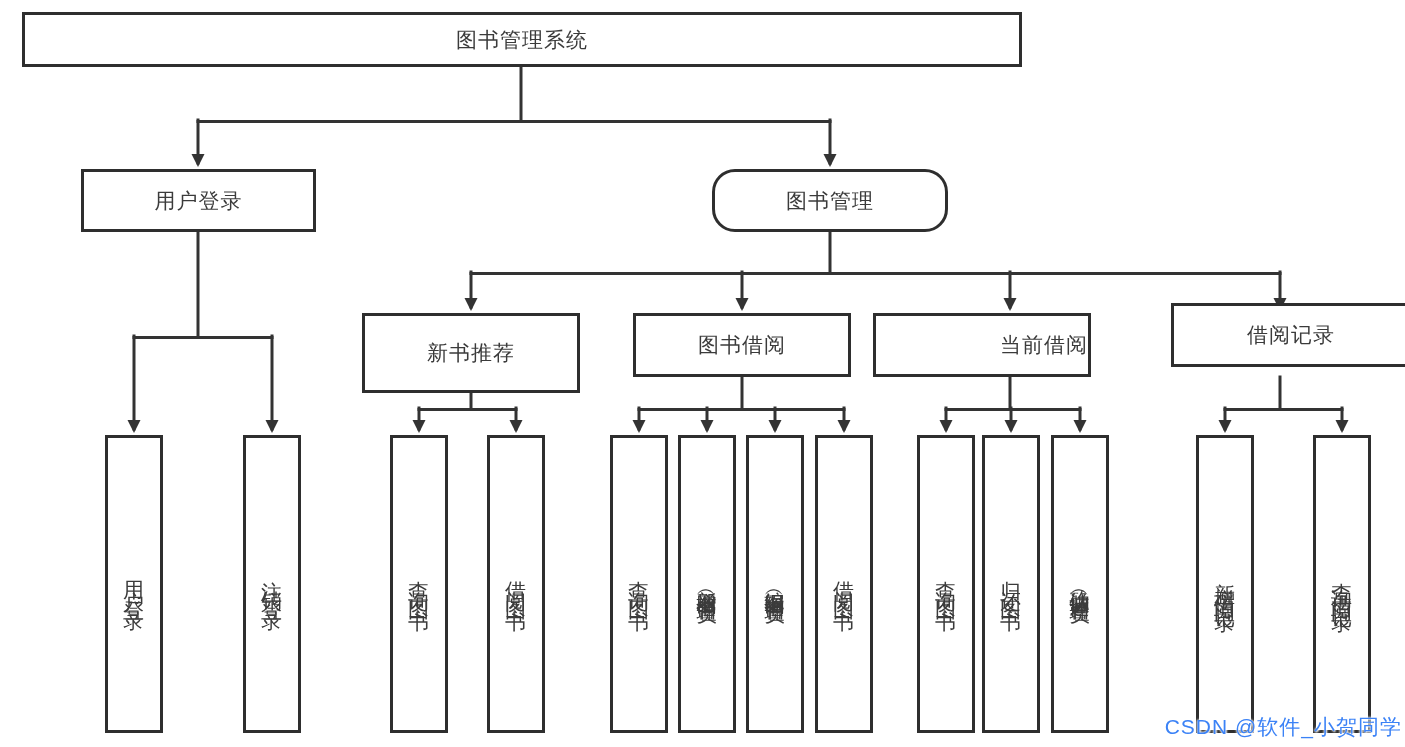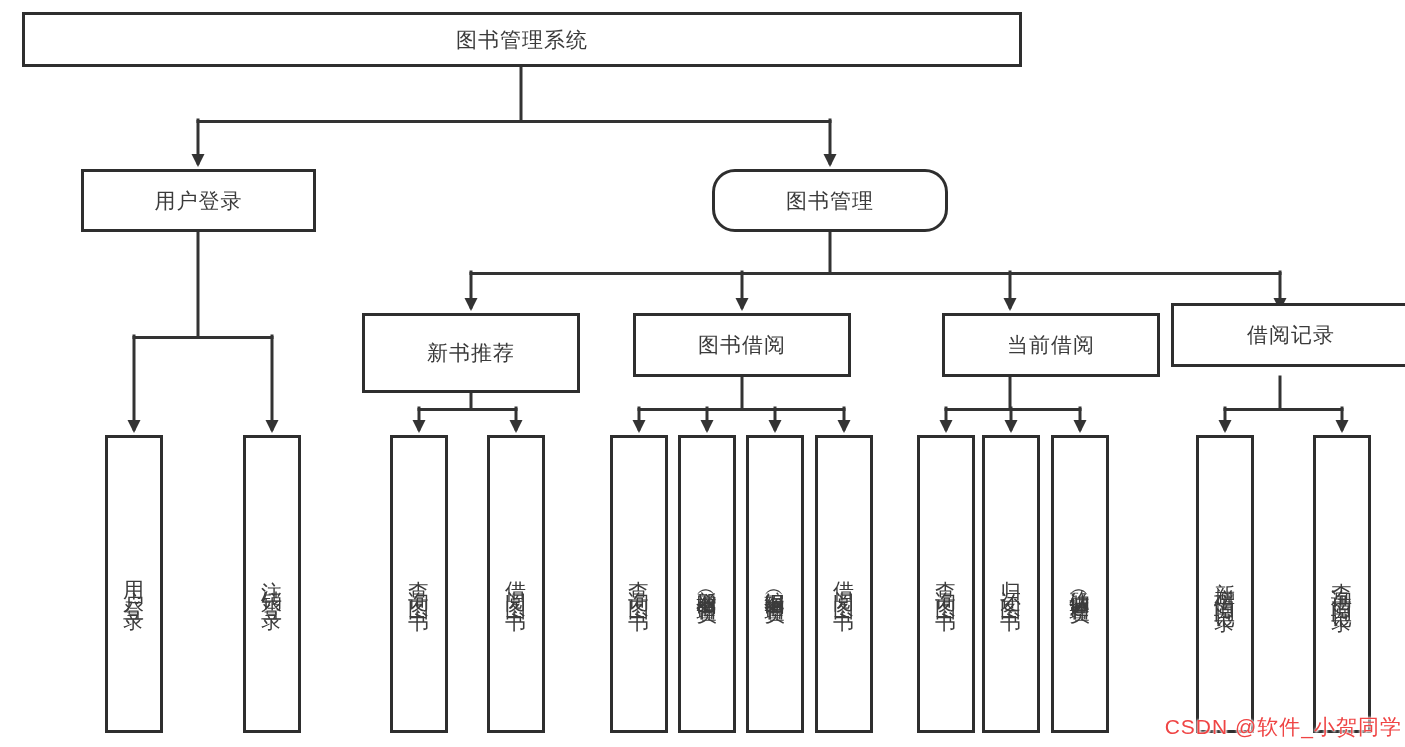--- a/index.html
+++ b/index.html
@@ -58,21 +58,21 @@
     white-space: nowrap;
   }
   .vbox.ls-med span  { letter-spacing: 6px; }
   .vbox.ls-tight span { letter-spacing: 2px; font-size: 20px; }
   #watermark {
     position: absolute;
     right: 3px;
     top: 713px;
     z-index: 3;
     font-size: 21px;
-    color: #ef4444;
+    color: #3b82f6;
     letter-spacing: 1px;
     text-shadow: 0 0 2px #ffffff, 0 0 3px #ffffff, 1px 1px 2px #ffffff;
     white-space: nowrap;
   }
 </style>
 </head>
 <body>
 
 <div id="canvas">
 
@@ -136,21 +136,21 @@
   <div class="hbox" style="left:712px; top:169px; width:236px; height:63px;border-radius:23px;">
     <span>图书管理</span>
   </div>
 
   <div class="hbox" style="left:362px; top:313px; width:218px; height:80px;">
     <span>新书推荐</span>
   </div>
   <div class="hbox" style="left:633px; top:313px; width:218px; height:64px;text-align:center;">
     <span>图书借阅</span>
   </div>
-  <div class="hbox" style="left:942px; top:313px; width:218px; height:64px;">
+  <div class="hbox" style="left:873px; top:313px; width:218px; height:64px;justify-content:flex-end;">
     <span>当前借阅</span>
   </div>
   <div class="hbox" style="left:1171px; top:303px; width:240px; height:64px;">
     <span>借阅记录</span>
   </div>
 
   <div class="vbox" style="left:105px;">
     <span>用户登录</span>
   </div>
   <div class="vbox" style="left:243px;">

